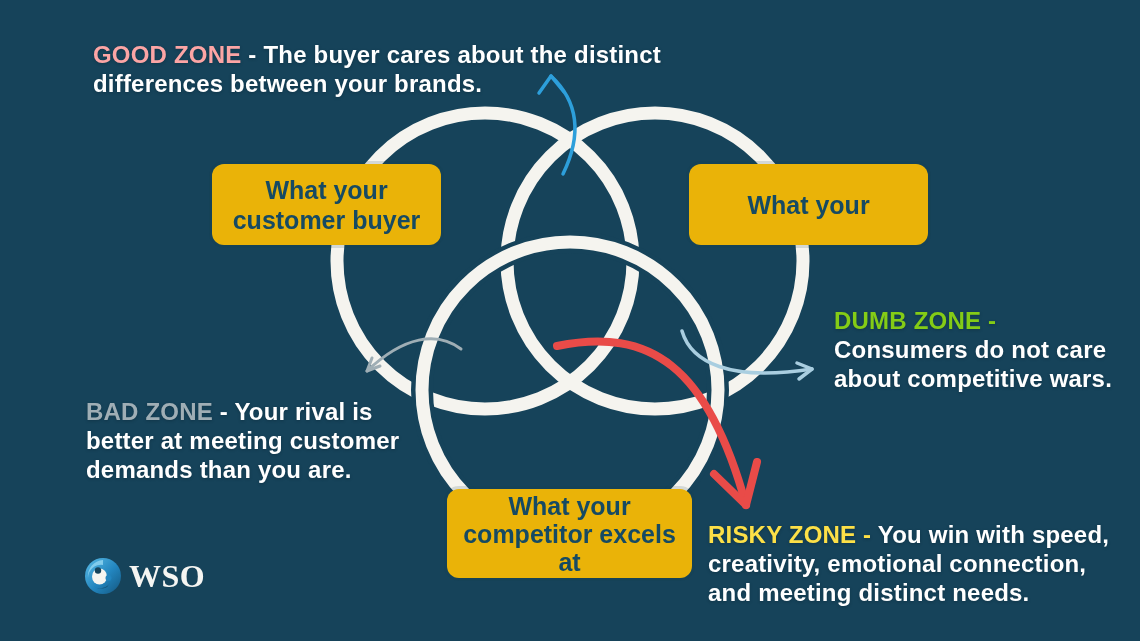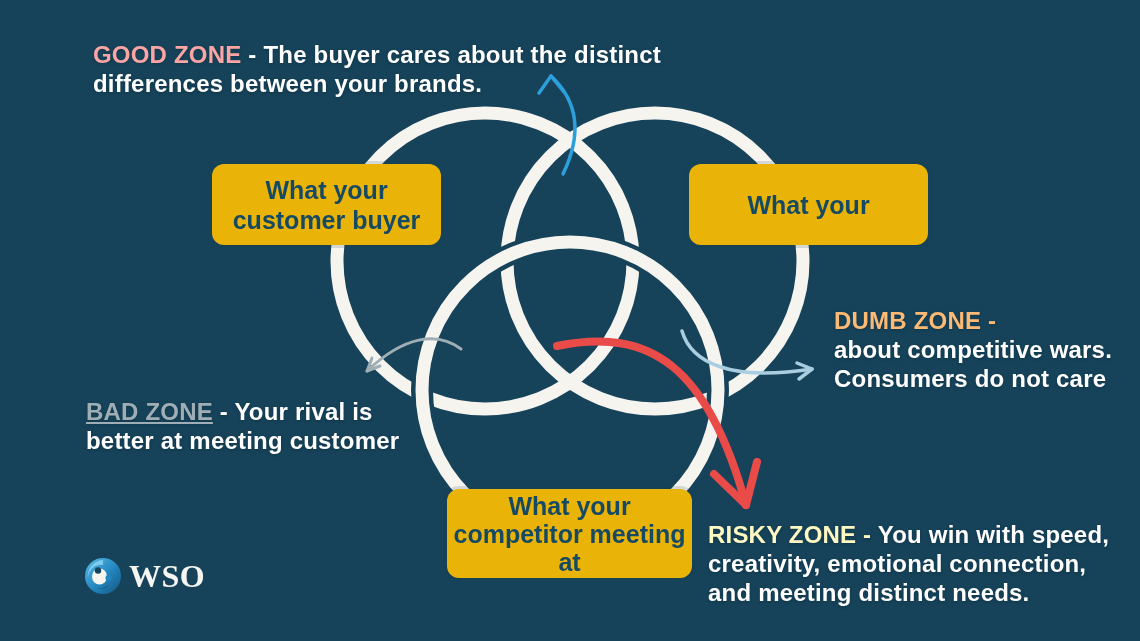--- a/index.html
+++ b/index.html
@@ -16,23 +16,23 @@
     position:absolute;
     font-weight:800;
     font-size:24px;
     line-height:29px;
     color:#FFFFFF;
     text-shadow:0 1px 3px rgba(8,28,40,.35);
     letter-spacing:.2px;
   }
   .zl{font-weight:800;}
   .zl-good{color:#fca5a5;}
-  .zl-bad{color:#9FAEB5;text-decoration:underline;}
-  .zl-dumb{color:#fdba74;}
-  .zl-risky{color:#fef9c3;}
+  .zl-bad{color:#9FAEB5;}
+  .zl-dumb{color:#84cc16;}
+  .zl-risky{color:#fde047;}
   
   .box{
     position:absolute;
     background:#eab308;
     color:#164A63;
     border-radius:12px;
     display:flex;
     flex-direction:column;
     align-items:center;
     justify-content:center;
@@ -93,46 +93,47 @@
     <div>What your</div>
     <div>customer buyer</div>
   </div>
 
   <div class="box" style="left:689px;top:164px;width:239px;height:81px;">
     <div>What your</div>
   </div>
 
   <div class="box" style="left:447px;top:489px;width:245px;height:89px;line-height:28px;">
     <div>What your</div>
-    <div>competitor meeting</div>
+    <div>competitor excels</div>
     <div>at</div>
   </div>
 
   <div class="ann" style="left:93px;top:40px;width:620px;">
     <div>
       <span class="zl zl-good">GOOD ZONE</span>
       <span>- The buyer cares about the distinct</span>
     </div>
     <div>differences between your brands.</div>
   </div>
 
   <div class="ann" style="left:86px;top:397px;width:340px;">
     <div>
       <span class="zl zl-bad">BAD ZONE</span>
       <span>- Your rival is</span>
     </div>
     <div>better at meeting customer</div>
+    <div>demands than you are.</div>
   </div>
 
   <div class="ann" style="left:834px;top:306px;width:300px;">
     <div>
       <span class="zl zl-dumb">DUMB ZONE -</span>
     </div>
+    <div>Consumers do not care</div>
     <div>about competitive wars.</div>
-    <div>Consumers do not care</div>
   </div>
 
   <div class="ann" style="left:708px;top:520px;width:430px;">
     <div>
       <span class="zl zl-risky">RISKY ZONE -</span>
       <span>You win with speed,</span>
     </div>
     <div>creativity, emotional connection,</div>
     <div>and meeting distinct needs.</div>
   </div>

